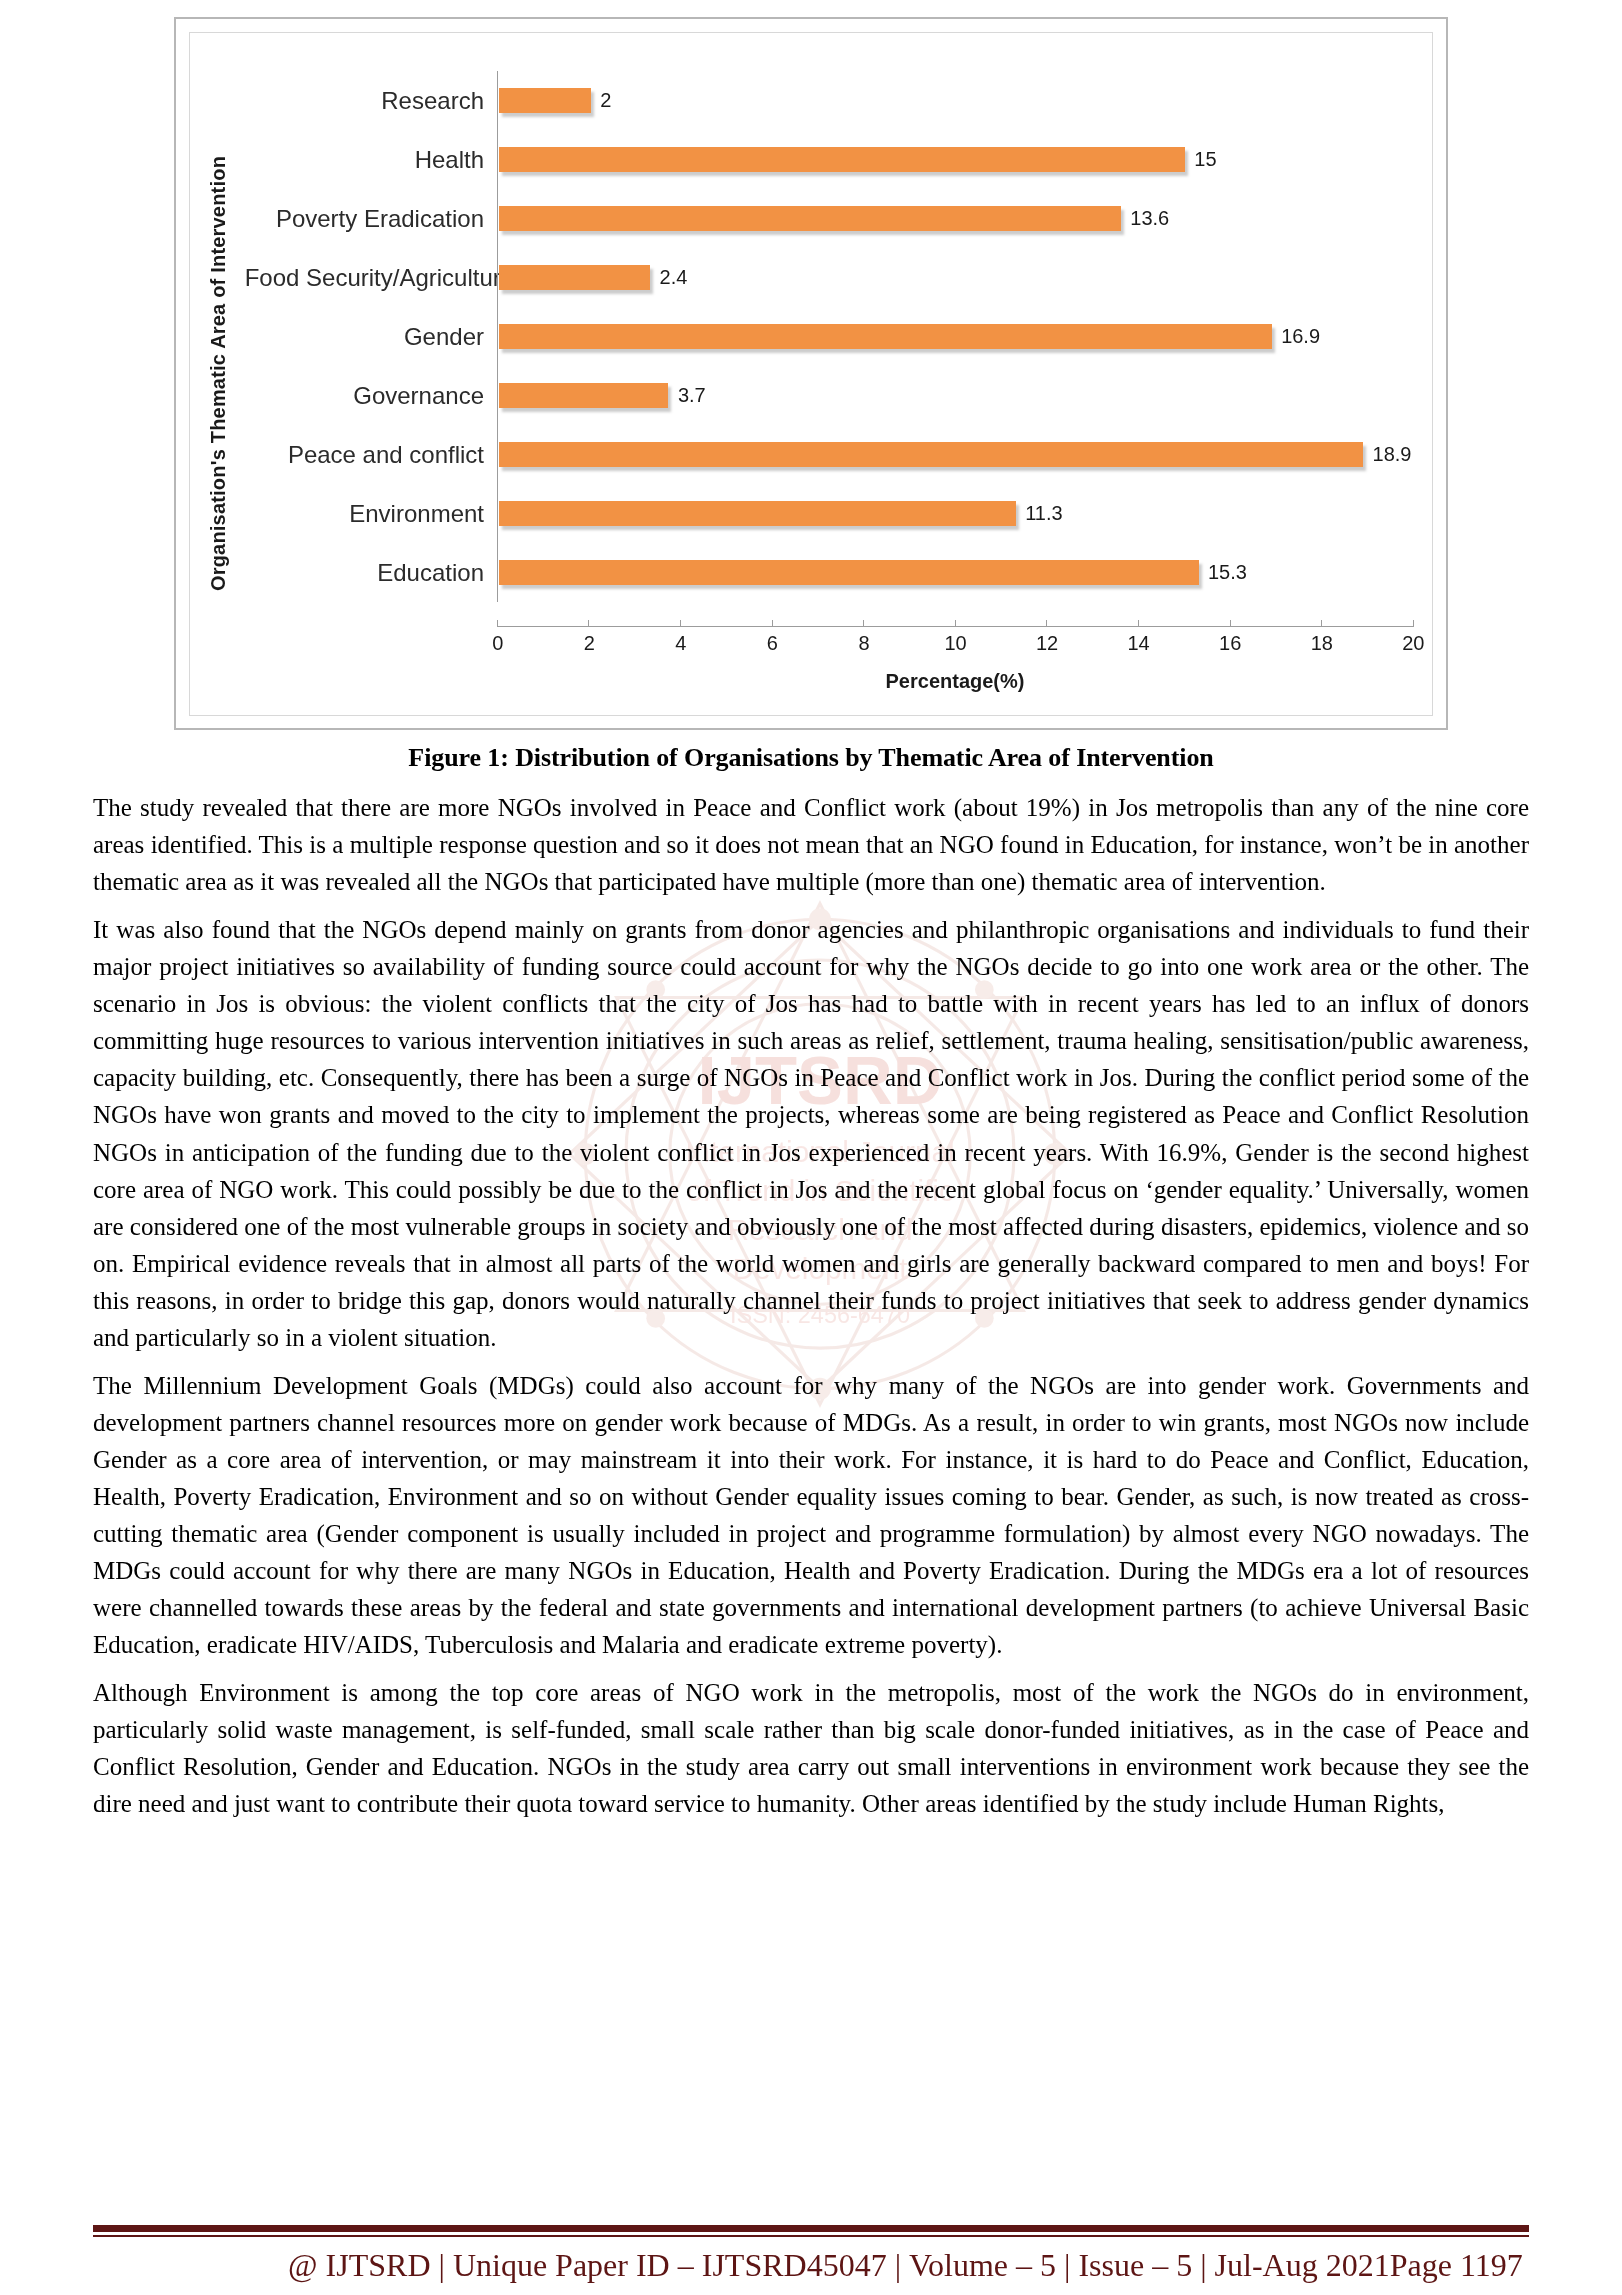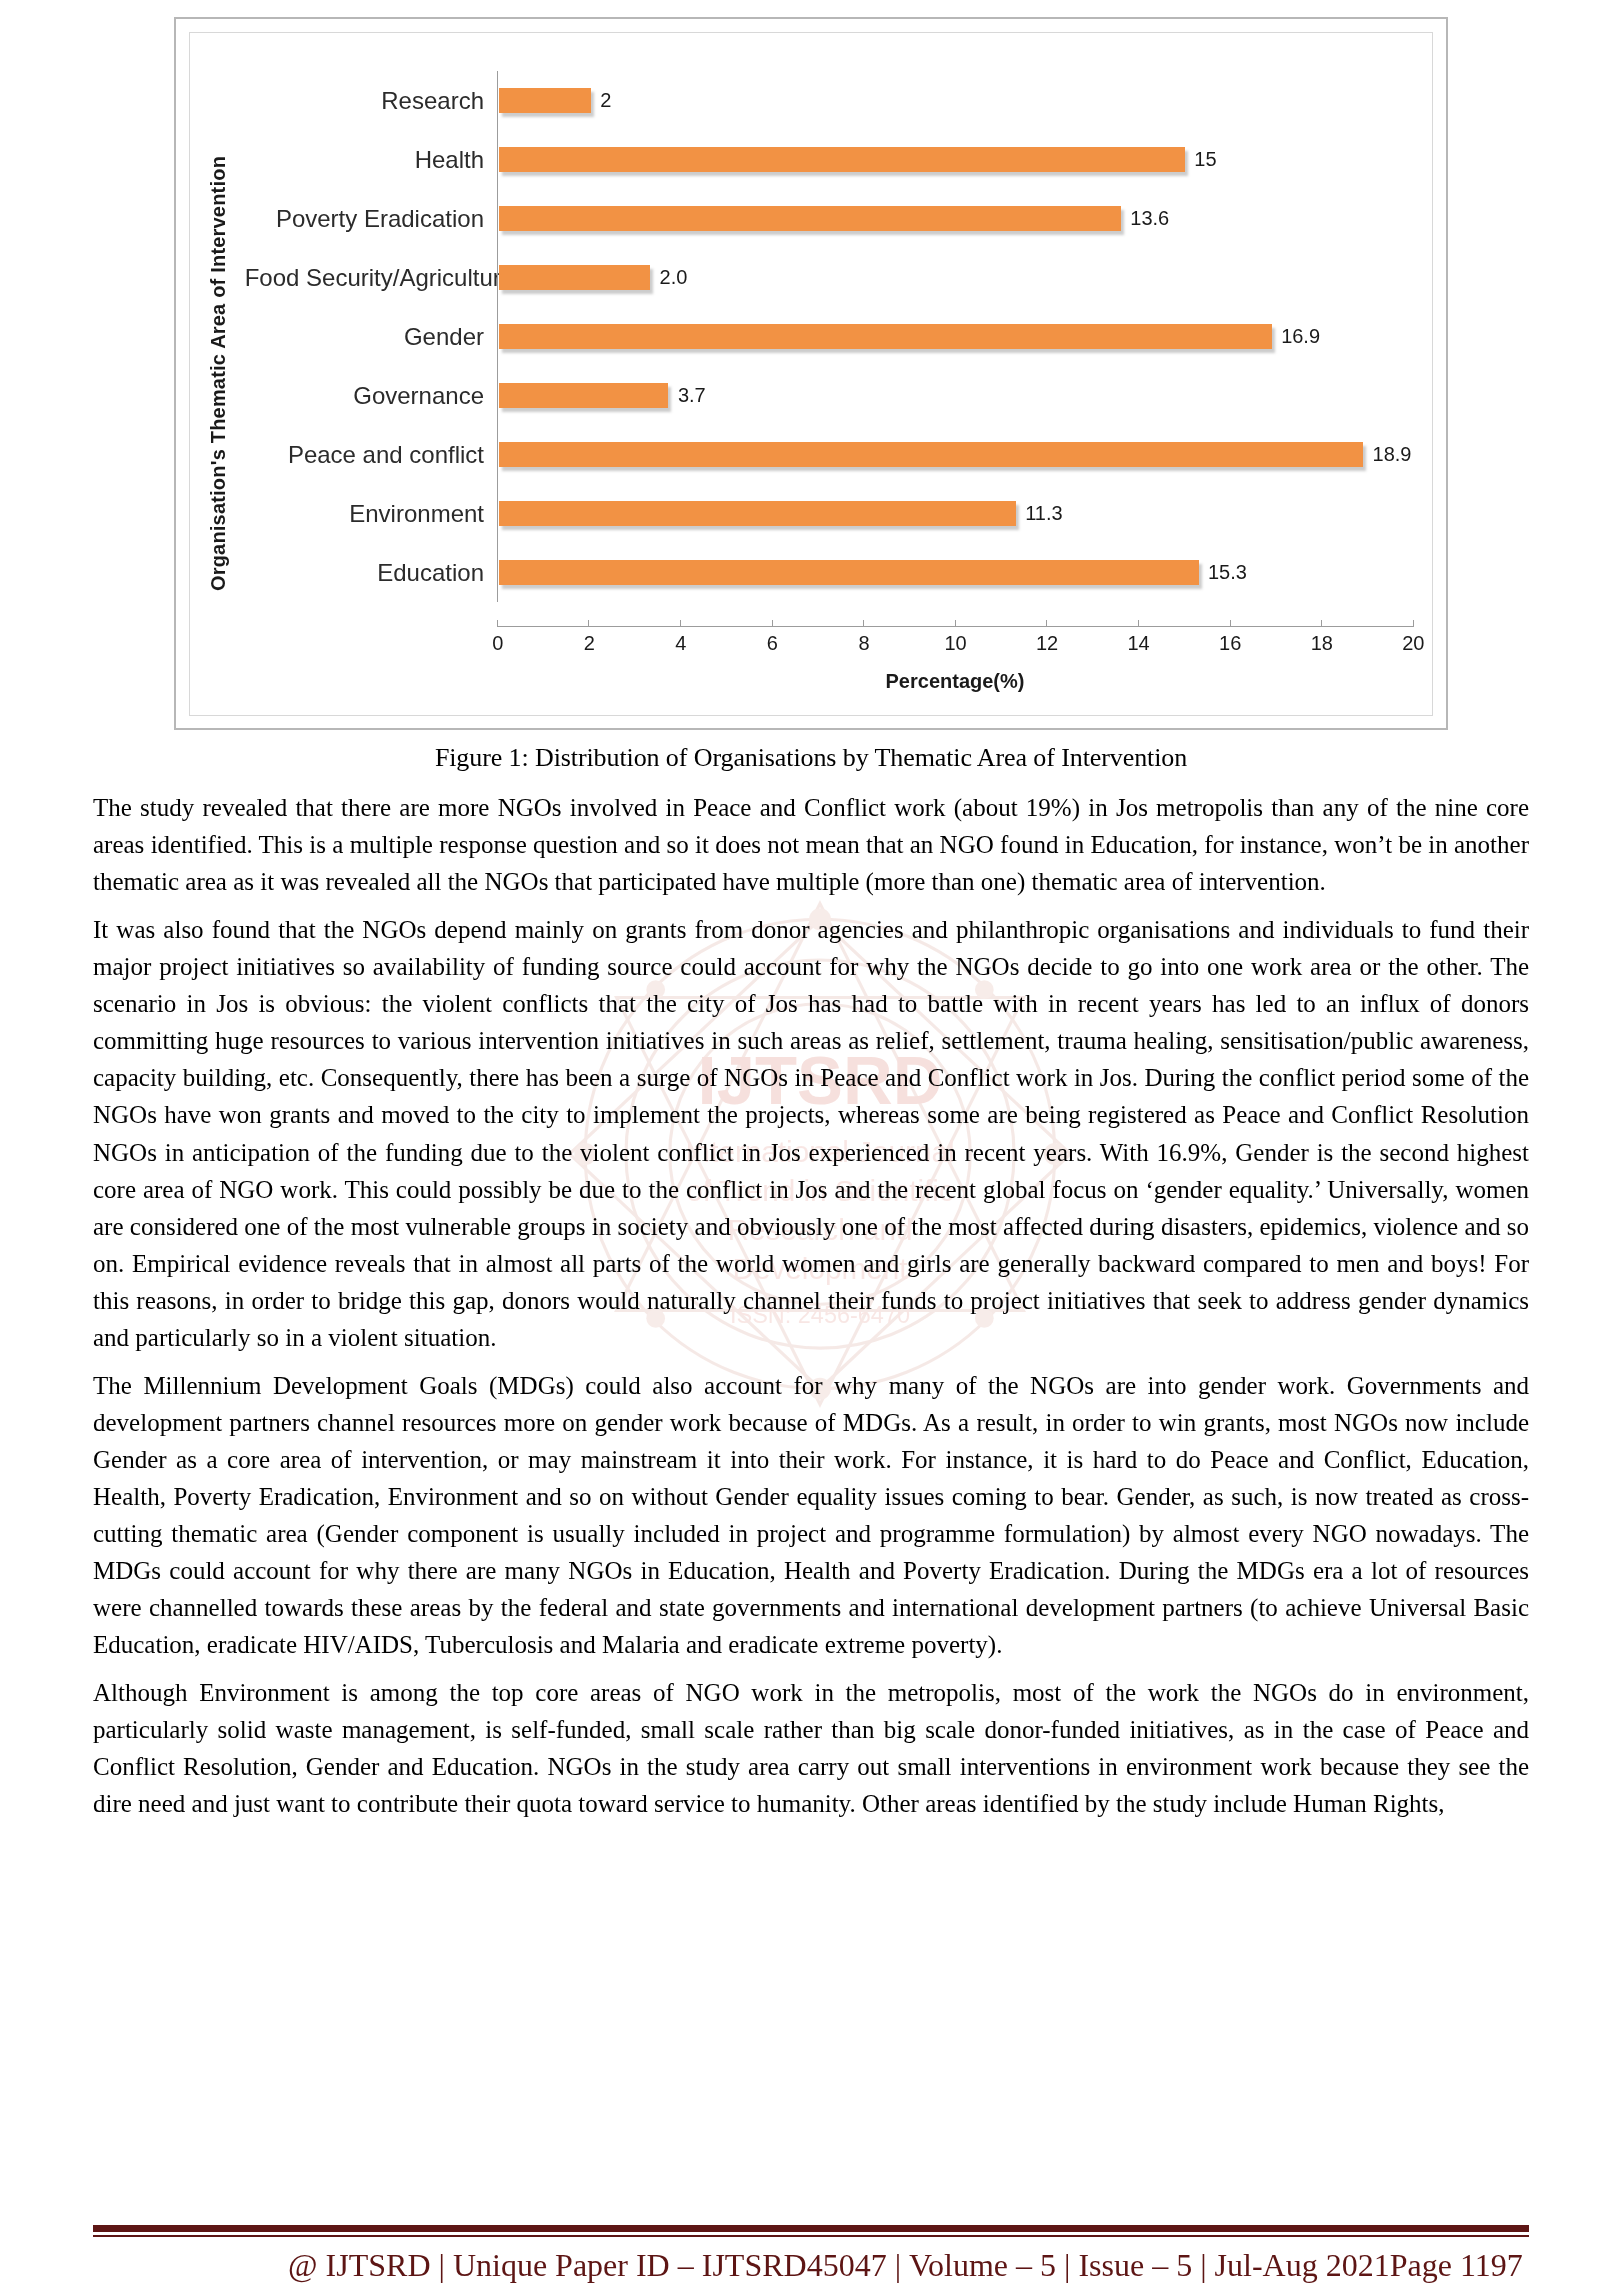--- a/index.html
+++ b/index.html
@@ -184,21 +184,21 @@
     font-weight: bold;
     font-size: 20px;
     color: #1a1a1a;
   }
 
   
   .figure-caption {
     position: relative;
     z-index: 2;
     text-align: center;
-    font-weight: normal;
+    font-weight: bold;
     font-size: 26px;
     margin-top: 12.7px;
     letter-spacing: -0.1px;
   }
 
   
   .body-text {
     position: relative;
     z-index: 2;
     margin-top: 16px;
@@ -302,21 +302,21 @@
               <div class="row-label">Poverty Eradication</div>
               <div class="bar-track">
                 <div class="bar" style="width: 68%; background: rgb(242, 146, 68);"></div>
                 <div class="bar-value">13.6</div>
               </div>
             </div>
             <div class="row">
               <div class="row-label">Food Security/Agriculture</div>
               <div class="bar-track">
                 <div class="bar" style="width: 16.5%; background: rgb(242, 146, 68);"></div>
-                <div class="bar-value">2.0</div>
+                <div class="bar-value">2.4</div>
               </div>
             </div>
             <div class="row">
               <div class="row-label">Gender</div>
               <div class="bar-track">
                 <div class="bar" style="width: 84.5%; background: rgb(242, 146, 68);"></div>
                 <div class="bar-value">16.9</div>
               </div>
             </div>
             <div class="row">

